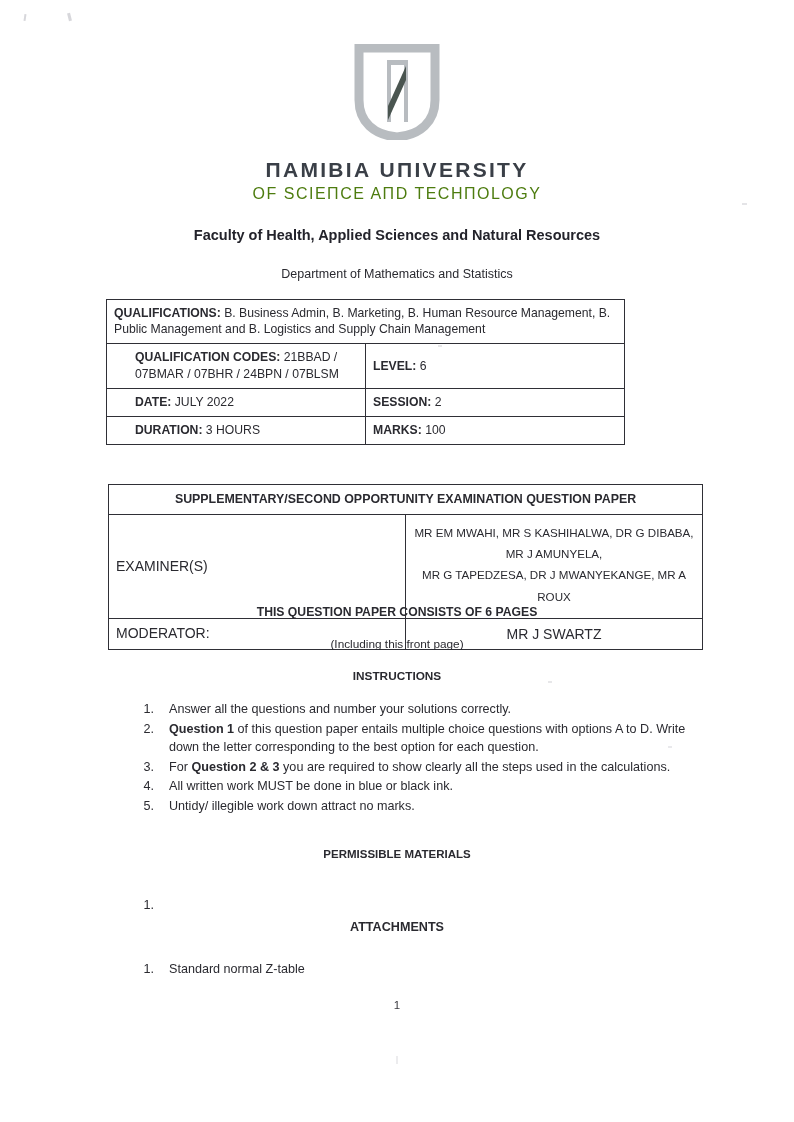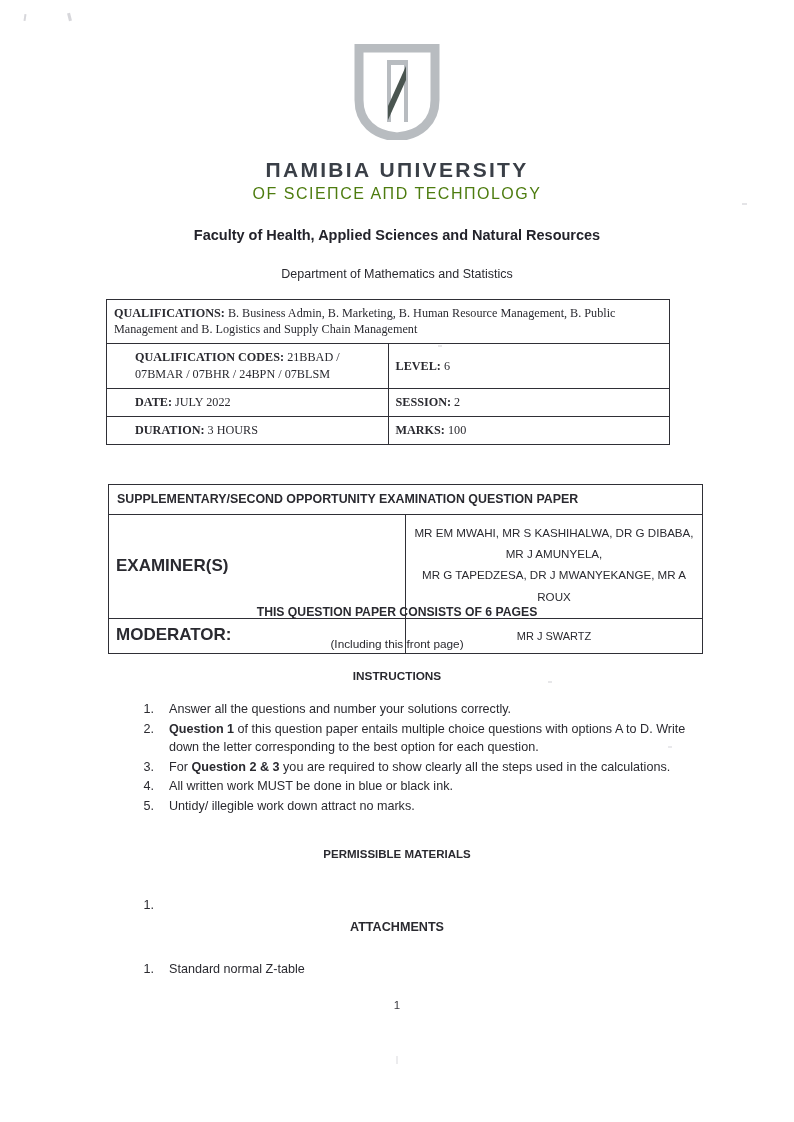--- a/index.html
+++ b/index.html
@@ -86,40 +86,41 @@
   }
   table.doc td {
     border: 1px solid #2f2f36;
     padding: 5px 7px 6px 7px;
     font-size: 12.2px;
     line-height: 1.33;
     vertical-align: middle;
   }
   b, .b { font-weight: 700; }
 
-  #info-table { left: 106px; top: 299px; width: 564px; font-family: Liberation Serif, serif; }
+  #info-table { left: 106px; top: 299px; width: 519px; }
   #info-table td.left  { width: 291px; padding-left: 28px; }
   #info-table td.right { width: 306px; }
 
   #exam-table { left: 108px; top: 484px; width: 595px; }
   #exam-table td.hdr {
+    text-align: center;
     font-weight: 700;
     font-size: 12.4px;
     padding: 6px 8px;
   }
-  #exam-table td.lbl { width: 107px; font-weight: 700; font-size: 17px; }
+  #exam-table td.lbl { width: 107px; font-weight: 400; font-size: 14px; }
   #exam-table td.names {
     text-align: center;
     font-size: 11.6px;
     line-height: 1.85;
     padding: 7px 6px 11px 6px;
   }
   #exam-table td.modval {
     text-align: center;
-    font-size: 11px;
+    font-size: 14px;
     padding: 4px 6px;
   }
 
   
   .ctr {
     position: absolute;
     left: 0; right: 0;
     text-align: center;
   }
   .pages   { top: 605px; font-size: 12.2px; font-weight: 700; }

